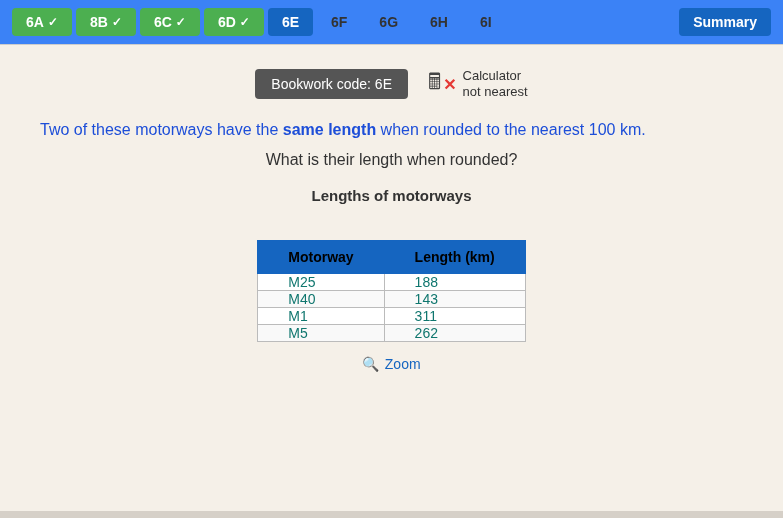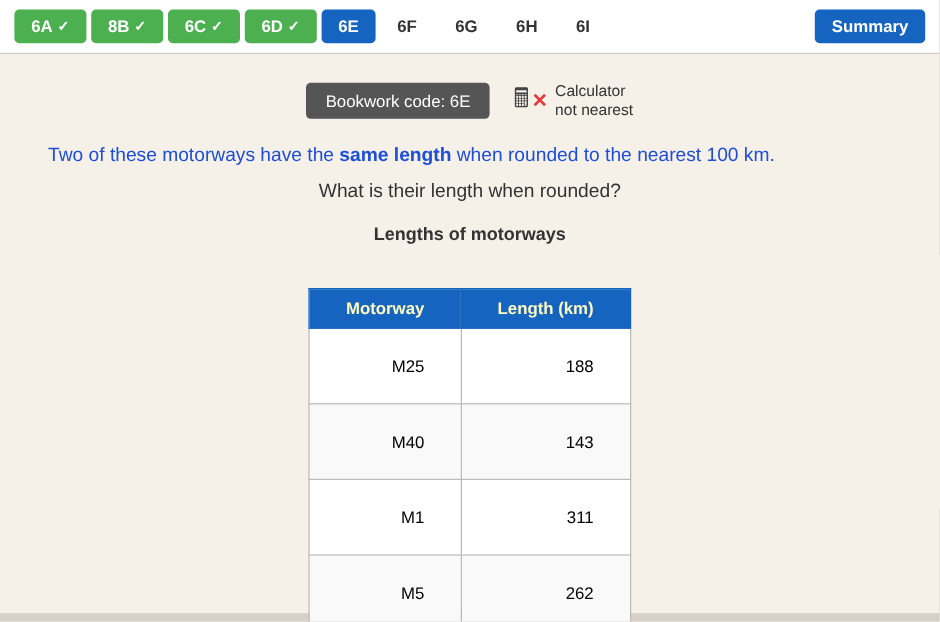--- a/index.html
+++ b/index.html
@@ -9,21 +9,21 @@
       font-family: Arial, sans-serif;
       background: #d6d0c8;
       overflow: hidden;
       position: relative;
     }
 
     
     .nav-bar {
       display: flex;
       align-items: center;
-      background: #ffffff;
+      background: #3b82f6;
       padding: 8px 12px;
       gap: 4px;
       border-bottom: 1px solid #ccc;
     }
 
     .nav-tab {
       padding: 6px 14px;
       font-size: 14px;
       font-weight: 600;
       border-radius: 4px;
@@ -147,35 +147,35 @@
       margin-bottom: 8px;
     }
 
     table {
       border-collapse: collapse;
       min-width: 220px;
     }
 
     thead tr th {
       background: #1565c0;
-      color: #fef9c3;
+      color: #000000;
       padding: 8px 30px;
       font-size: 14px;
       font-weight: 600;
       text-align: center;
       border: 1px solid #1565c0;
     }
 
     tbody tr td {
-      padding: 23px 30px;
-      font-size: 14px;
-      text-align: right;
+      padding: 0 30px;
+      font-size: 14px;
+      text-align: left;
       border: 1px solid #bbb;
       background: white;
-      color: #000000;
+      color: #0f766e;
     }
 
     tbody tr:nth-child(even) td {
       background: #f9f9f9;
     }
 
     
     .zoom-row {
       margin-top: 14px;
       display: flex;

